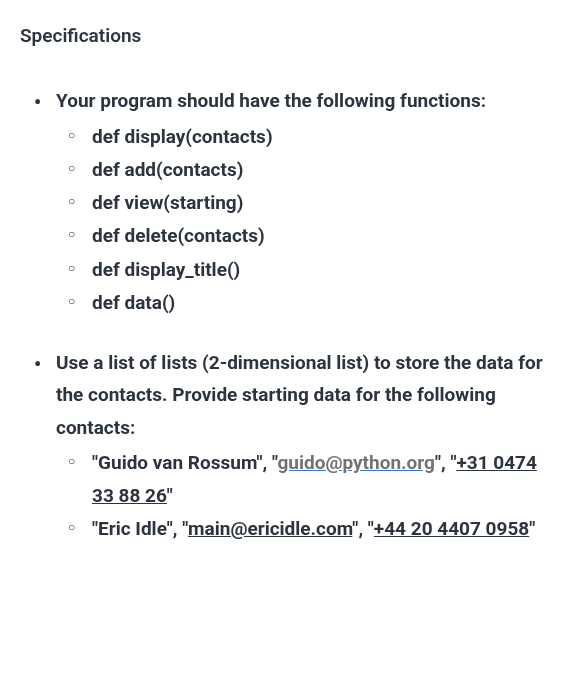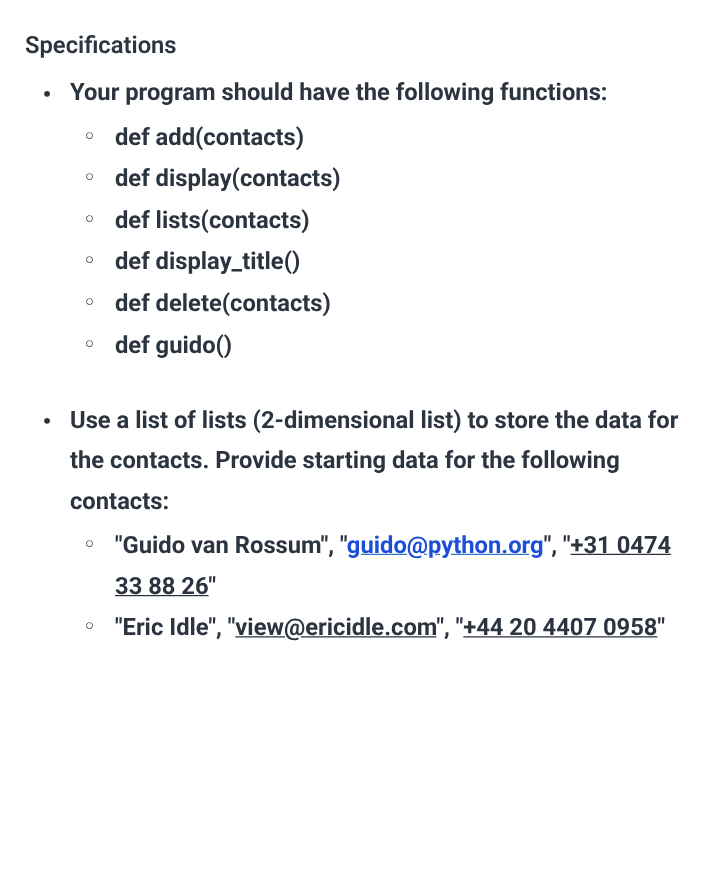--- a/index.html
+++ b/index.html
@@ -14,21 +14,21 @@
       background: #ffffff;
       color: #2c3440;
       padding: 20px 28px 20px 20px;
       font-size: 19px;
       line-height: 1.7;
     }
     .heading {
       font-weight: 600;
       font-size: 19px;
       color: #2c3440;
-      margin-bottom: 6px;
+      margin-bottom: 33px;
     }
     ul.level1 {
       list-style: none;
       padding-left: 36px;
       font-weight: bold;
     }
     ul.level1 > li {
       position: relative;
       margin-bottom: 28px;
     }
@@ -53,54 +53,54 @@
     ul.level2 > li::before {
       content: "○";
       position: absolute;
       left: -24px;
       top: 0;
       font-size: 12px;
       color: #2c3440;
       line-height: 2.6;
     }
     a.link {
-      color: #1d4ed8;
+      color: #737373;
       text-decoration: underline;
       text-decoration-color: #3a76c8;
     }
     .under {
       text-decoration: underline;
       text-decoration-color: #2c3440;
       color: #2c3440;
     }
   </style>
 </head>
 <body>
 
 <div class="heading">Specifications</div>
 
 <ul class="level1">
 
   <li>
     <span>Your program should have the following functions:</span>
     <ul class="level2">
+      <li><span>def display(contacts)</span></li>
       <li><span>def add(contacts)</span></li>
-      <li><span>def display(contacts)</span></li>
-      <li><span>def lists(contacts)</span></li>
+      <li><span>def view(starting)</span></li>
+      <li><span>def delete(contacts)</span></li>
       <li><span>def display_title()</span></li>
-      <li><span>def delete(contacts)</span></li>
-      <li><span>def guido()</span></li>
+      <li><span>def data()</span></li>
     </ul>
   </li>
 
   <li>
     <span>Use a list of lists (2-dimensional list) to store the data for the contacts. Provide starting data for the following contacts:</span>
     <ul class="level2">
       <li>
         <span>"Guido van Rossum", "</span><a class="link">guido@python.org</a><span>", "</span><a class="under">+31 0474 33 88 26</a><span>"</span>
       </li>
       <li>
-        <span>"Eric Idle", "</span><a class="under">view@ericidle.com</a><span>", "</span><a class="under">+44 20 4407 0958</a><span>"</span>
+        <span>"Eric Idle", "</span><a class="under">main@ericidle.com</a><span>", "</span><a class="under">+44 20 4407 0958</a><span>"</span>
       </li>
     </ul>
   </li>
 
 </ul>
 
 </body></html>

